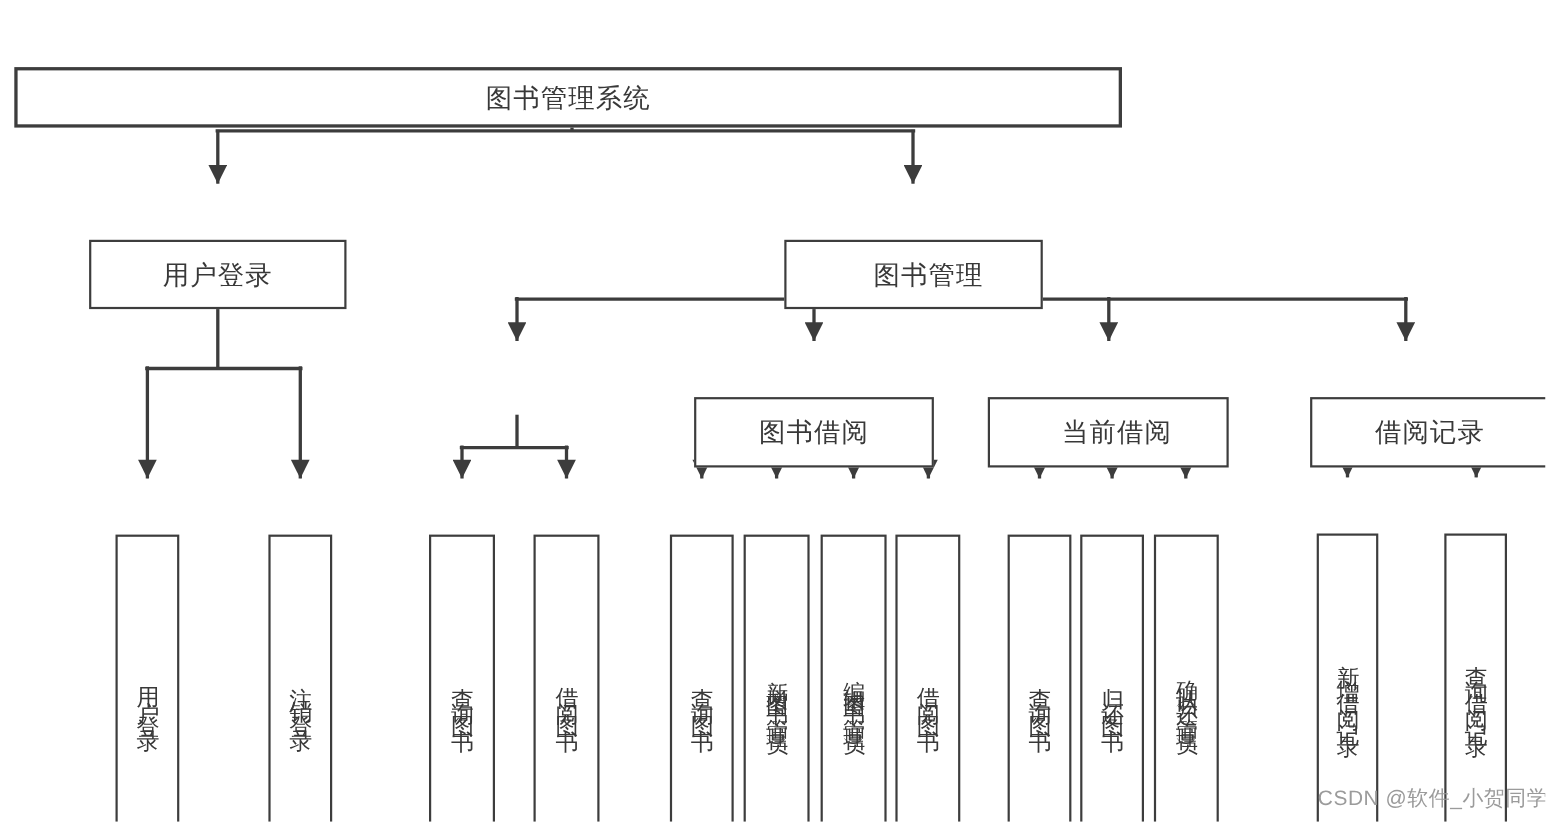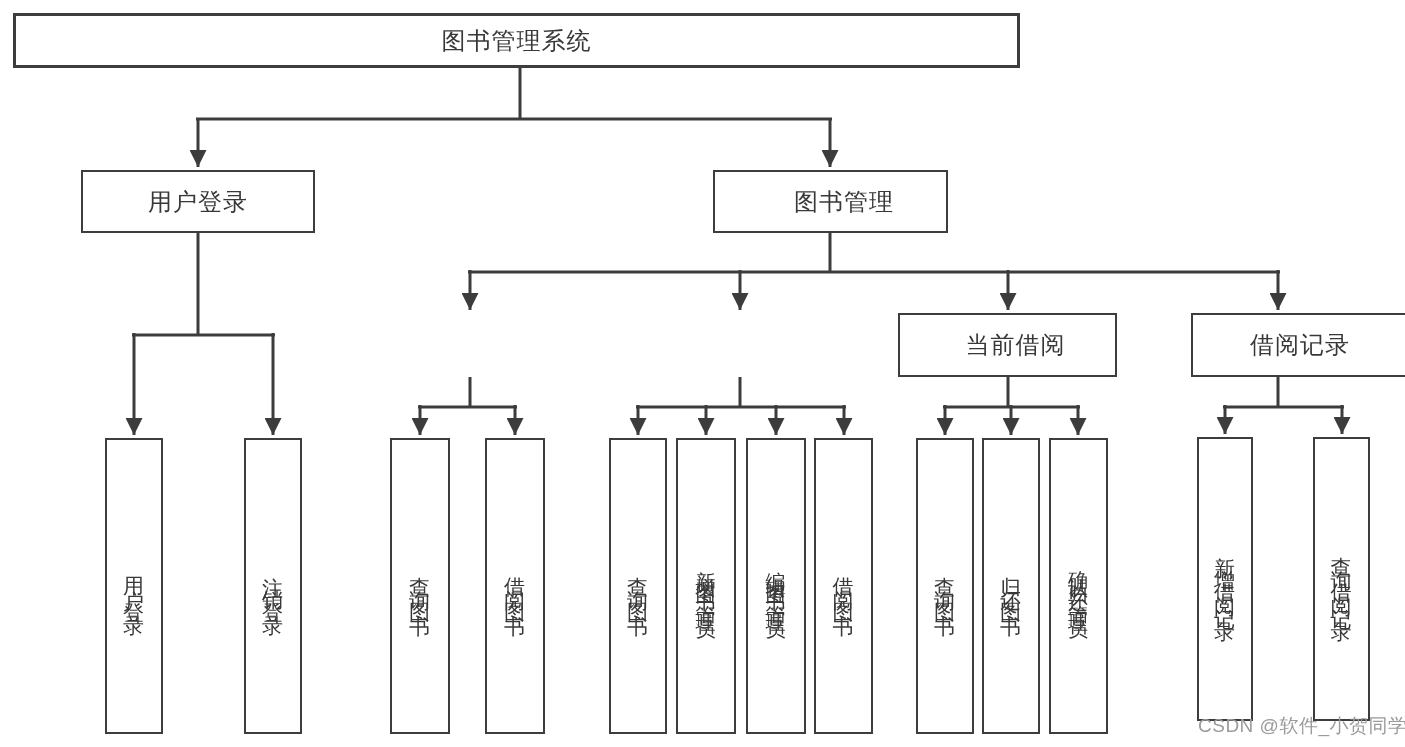--- a/index.html
+++ b/index.html
@@ -13,20 +13,21 @@
   }
   .wires{position:absolute;left:0;top:0;width:1405px;height:747px;}
   .wires line{stroke:#3c3c3c;stroke-width:3;}
   .node{
     position:absolute;
     background:#ffffff;
     border:2px solid #3d3d3d;
     box-sizing:border-box;
     display:flex;align-items:center;justify-content:center;
     z-index:2;
+    margin-top:48px;
   }
   .hbox{font-size:24px;letter-spacing:1px;}
   .root{border-width:3px;}
   .leaf span{
     writing-mode:vertical-rl;
     text-orientation:mixed;
     font-size:21px;
     letter-spacing:13px;
     line-height:1;
     white-space:nowrap;
@@ -100,20 +101,23 @@
     <span>图书管理系统</span>
   </div>
 
   <div class="node hbox" style="left:81px;top:170px;width:234px;height:63px;">
     <span>用户登录</span>
   </div>
   <div class="node hbox" style="left:713px;top:170px;width:235px;height:63px;padding-left:27px;">
     <span>图书管理</span>
   </div>
 
+  <div class="node hbox" style="left:631px;top:313px;width:218px;height:64px;">
+    <span>图书借阅</span>
+  </div>
   <div class="node hbox" style="left:898px;top:313px;width:219px;height:64px;padding-left:16px;">
     <span>当前借阅</span>
   </div>
   <div class="node hbox" style="left:1191px;top:313px;width:218px;height:64px;">
     <span>借阅记录</span>
   </div>
 
   <div class="node leaf" style="left:105px;top:438px;width:58px;height:296px;">
     <span>用户登录</span>
   </div>

